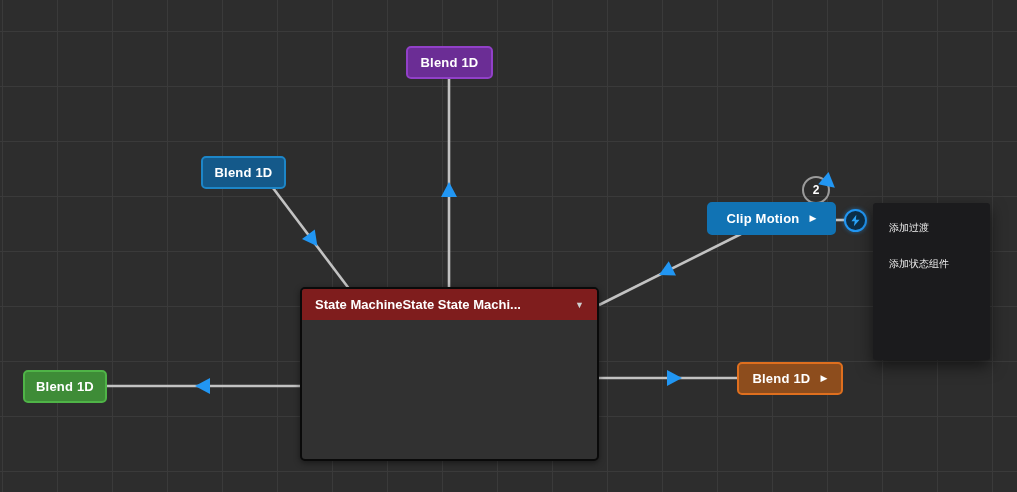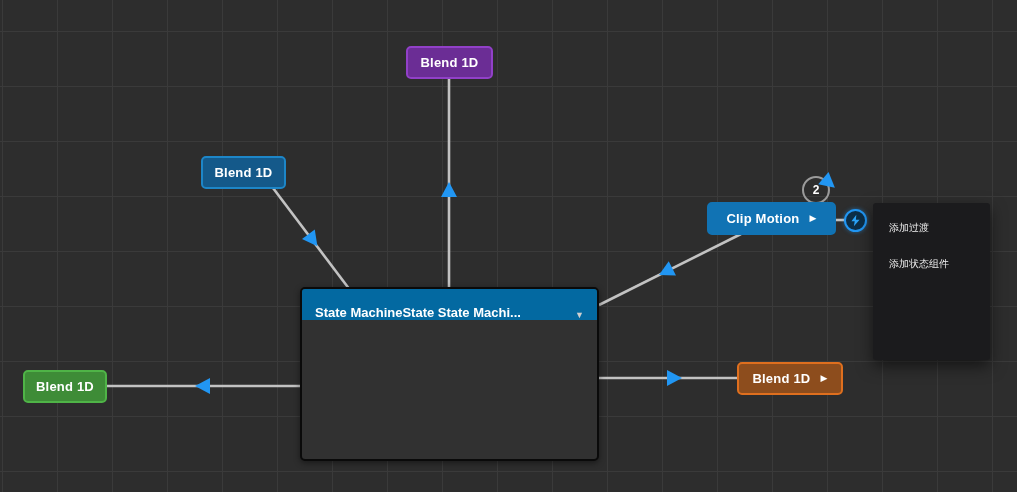--- a/index.html
+++ b/index.html
@@ -31,22 +31,22 @@
   .n-clip{left:707px;top:202px;width:129px;background:#1173b4;border-color:#1173b4;}
   .n-green{left:23px;top:370px;width:84px;background:#3e8c37;border-color:#4fb447;}
   .n-orange{left:737px;top:362px;width:106px;background:#8d4d1d;border-color:#df6f1e;}
 
   .sm-node{
     position:absolute;left:300px;top:287px;width:299px;height:174px;z-index:2;
     background:#313131;border:2px solid #0a0a0a;border-radius:5px;
     box-shadow:0 2px 6px rgba(0,0,0,.45);
   }
   .sm-header{
-    height:31px;background:#0369a1;border-radius:3px 3px 0 0;
-    display:flex;align-items:flex-end;padding:0 13px;
+    height:31px;background:#7f1d1d;border-radius:3px 3px 0 0;
+    display:flex;align-items:center;padding:0 13px;
   }
   .sm-title{flex:1;color:#fff;font-size:13px;font-weight:600;
     white-space:nowrap;overflow:hidden;text-overflow:ellipsis;}
   .sm-caret{color:#cfcfcf;font-size:9px;margin-left:8px;}
 
   .loop-count{
     position:absolute;left:803px;top:177px;width:26px;height:26px;z-index:2;
     display:flex;align-items:center;justify-content:center;
     color:#fff;font-size:12px;font-weight:600;
   }

